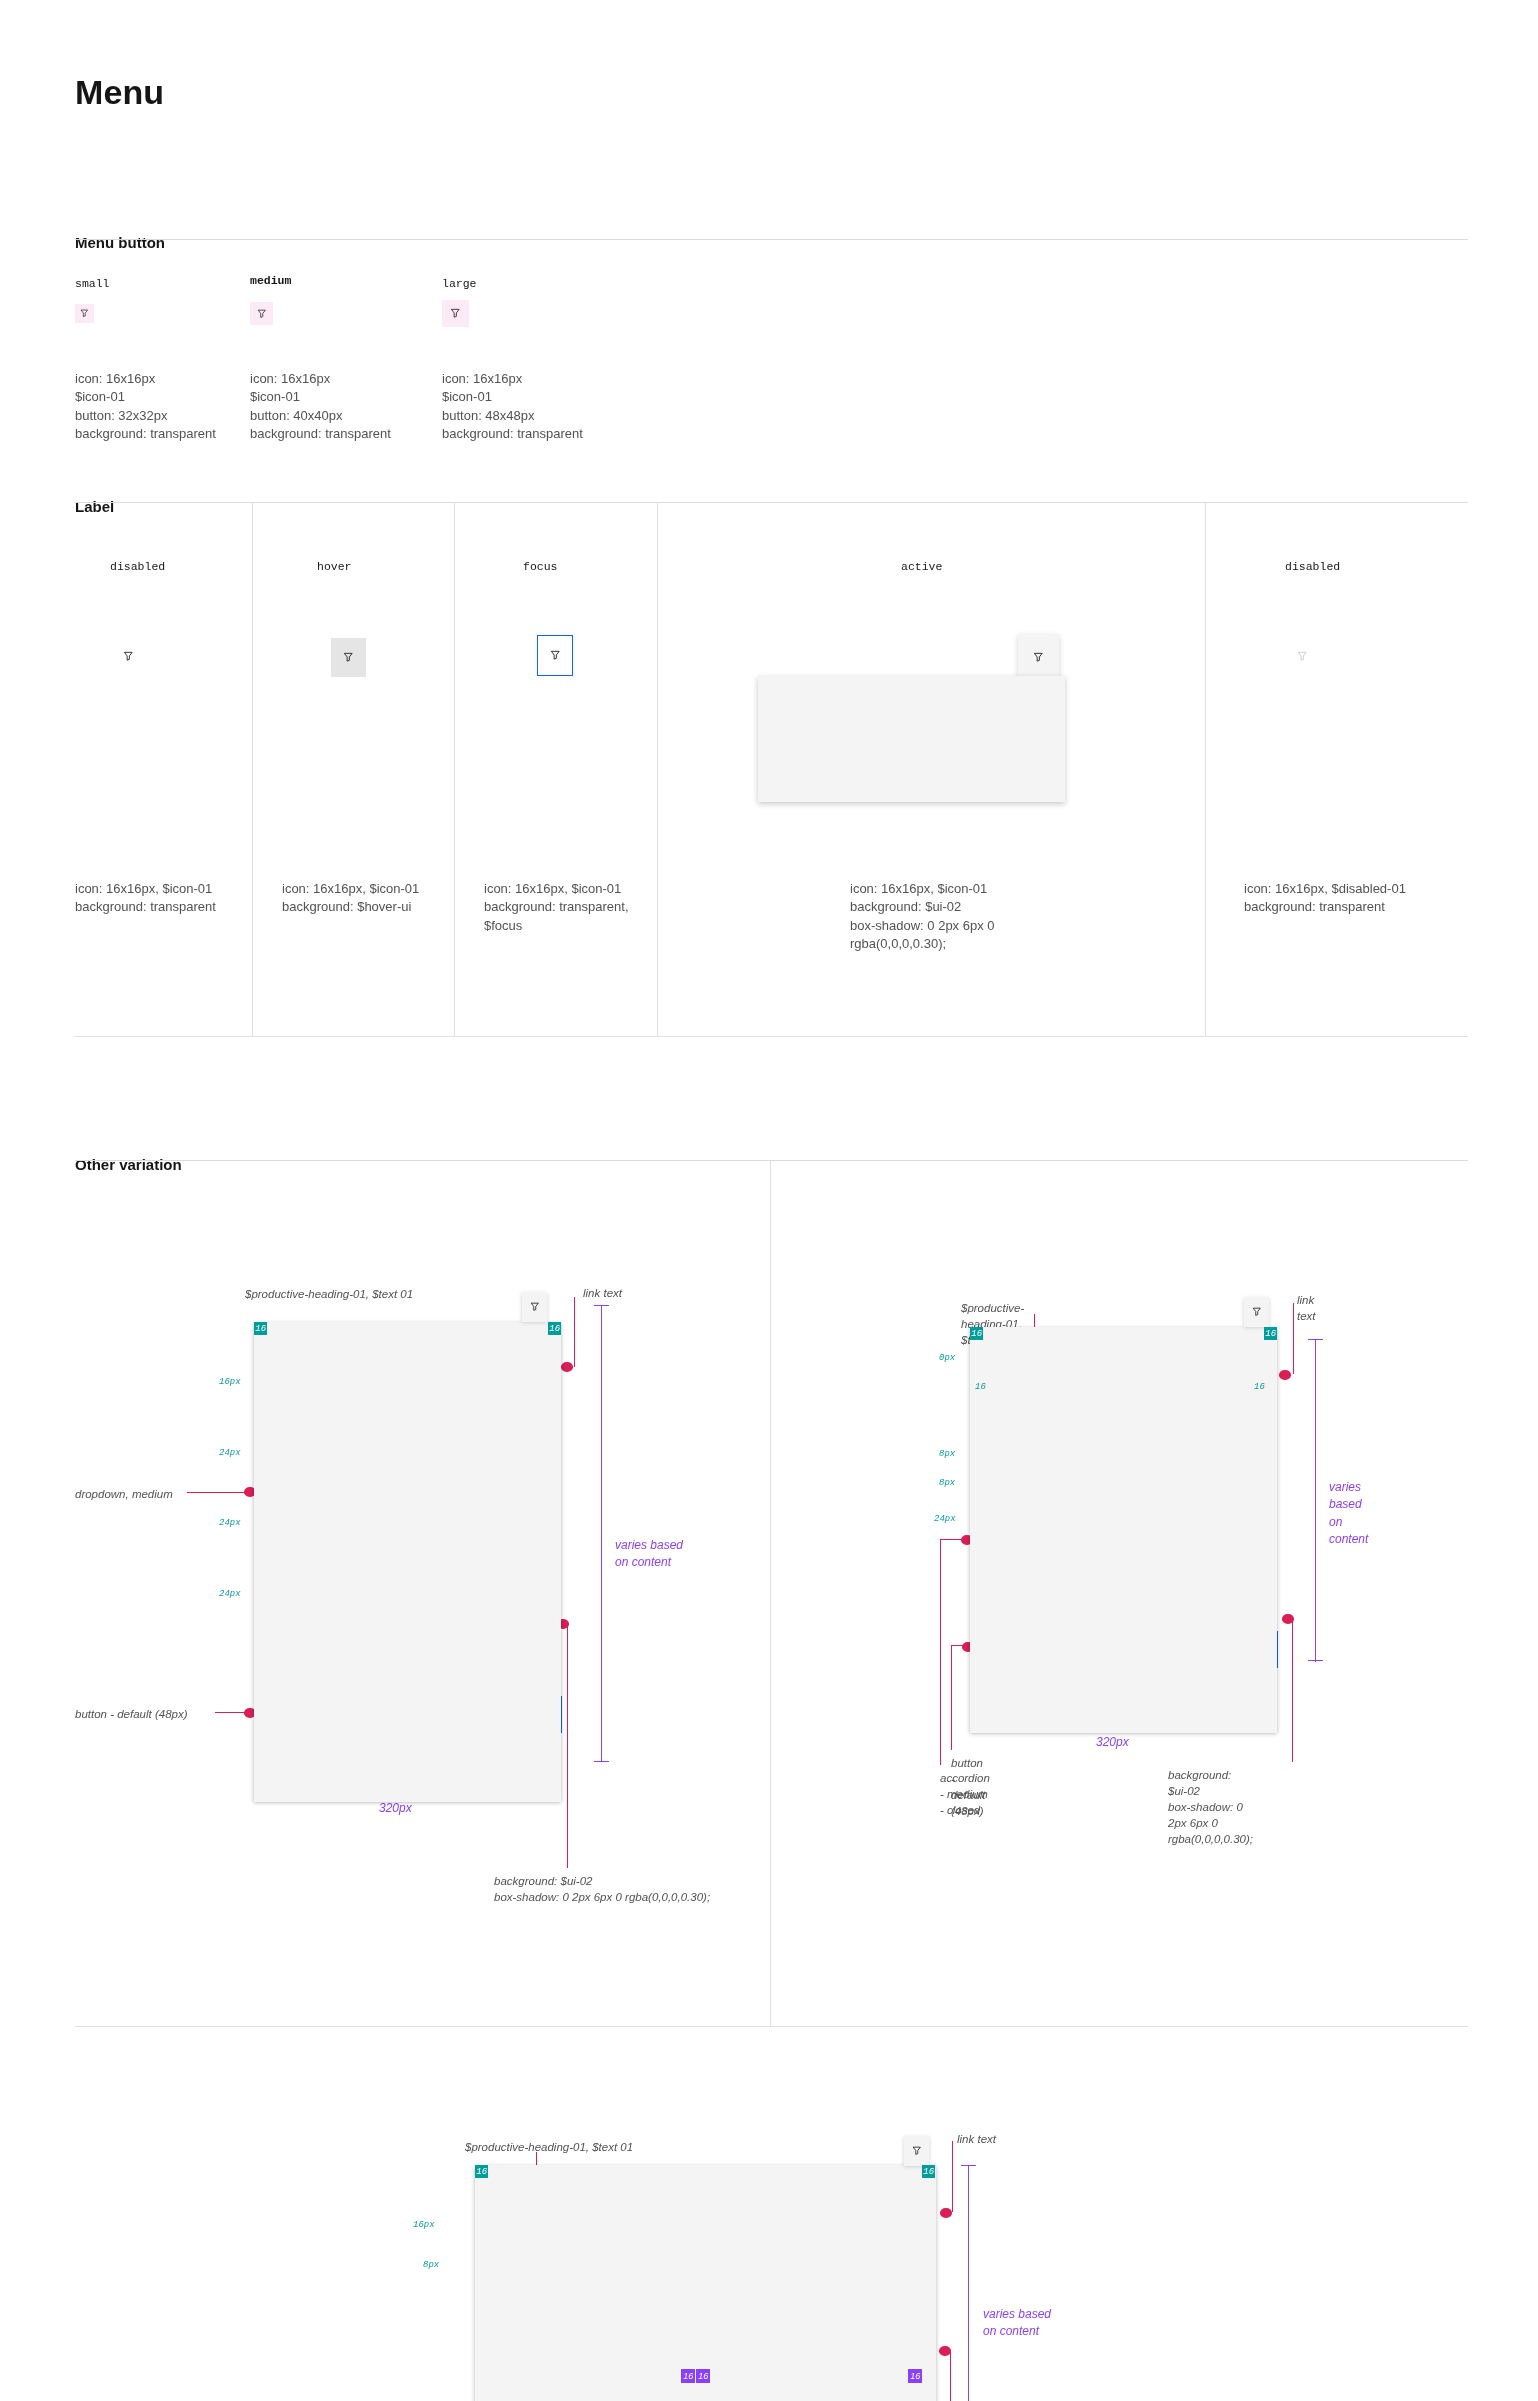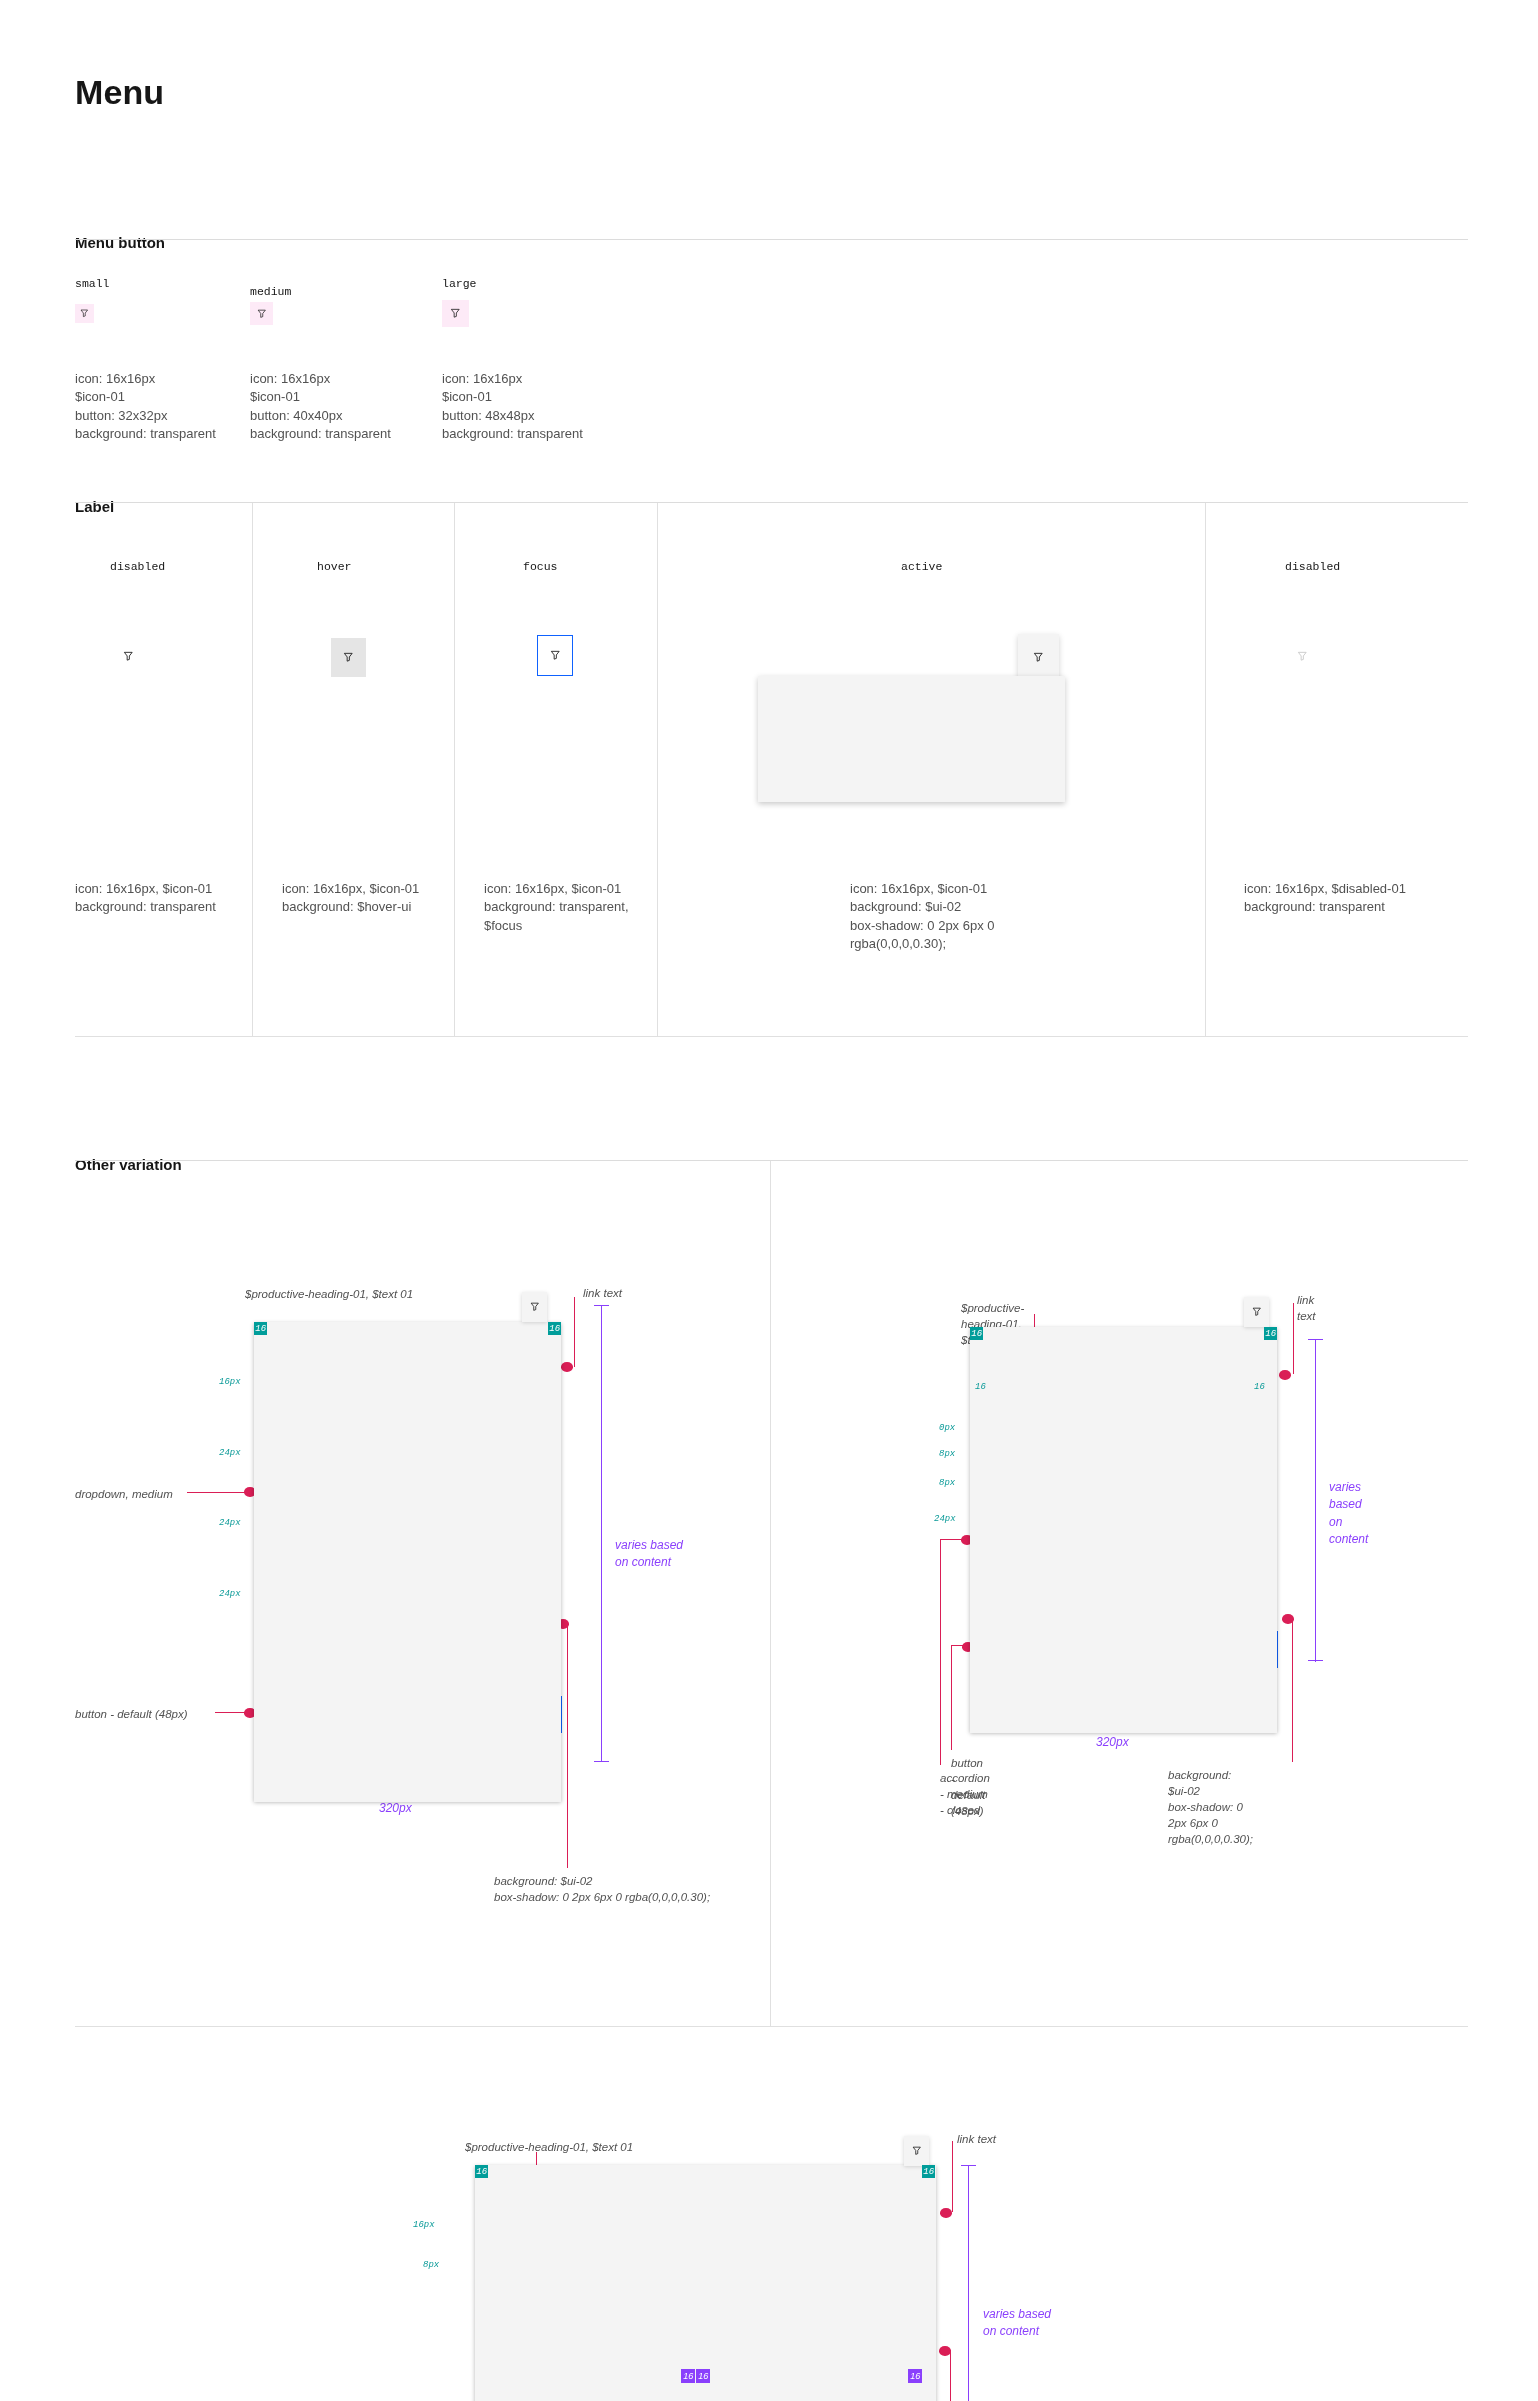--- a/index.html
+++ b/index.html
@@ -73,21 +73,21 @@
   <div class="swatch" style="left:75px;top:304px;width:19px;height:19px;">
     <svg width="10.6" height="10.6" viewBox="0 0 16 16">
         <path d="M3 3h10l-3.6 4.6V12L6.6 13V7.6L3 3z" fill="none" stroke="#161616" stroke-width="1"></path>
       </svg>
   </div>
   <div class="spec" style="position:absolute;left:75px;top:370px;">icon: 16x16px
 $icon-01
 button: 32x32px
 background: transparent</div>
 
-  <div class="collabel" style="position:absolute;left:250px;top:285px;">medium</div>
+  <div class="collabel" style="position:absolute;left:250px;top:274px;font-weight:bold;">medium</div>
   <div class="swatch" style="left:250px;top:302px;width:23px;height:23px;">
     <svg width="11.5" height="11.5" viewBox="0 0 16 16">
         <path d="M3 3h10l-3.6 4.6V12L6.6 13V7.6L3 3z" fill="none" stroke="#161616" stroke-width="1"></path>
       </svg>
   </div>
   <div class="spec" style="position:absolute;left:250px;top:370px;">icon: 16x16px
 $icon-01
 button: 40x40px
 background: transparent</div>
 
@@ -286,21 +286,21 @@
     <div class="ovl-teal" style="left:970px;top:1382px;width:307px;height:12.5px;"></div>
     <div class="tealnum" style="left:975px;top:1382px;">16</div>
     <div class="tealnum" style="left:1254px;top:1382px;">16</div>
 
     <div class="acc-row" style="left:989px;top:1395px;width:269px;height:29px;border-top:none;">
       <span class="acc-text">Title</span>
       <svg width="11.5" height="11.5" viewBox="0 0 16 16">
           <path d="M4 10l4-4 4 4" fill="none" stroke="#161616" stroke-width="1.2"></path>
         </svg>
     </div>
-    <div class="tealnum" style="left:939px;top:1423px;">0px</div>
+    <div class="tealnum" style="left:939px;top:1353px;">0px</div>
 
     <div class="chk-row" style="left:1000px;top:1426px;width:259px;height:23px;background:#f4f4f4;">
       <span class="chk-box"></span>
       <span class="chk-text">Checkbox item</span>
     </div>
     <div class="ovl-teal" style="left:989px;top:1450px;width:269px;height:6.7px;"></div>
     <div class="tealnum" style="left:939px;top:1449px;">8px</div>
 
     <div class="chk-row" style="left:1000px;top:1456px;width:259px;height:23px;background:#f4f4f4;">
       <span class="chk-box"></span>

